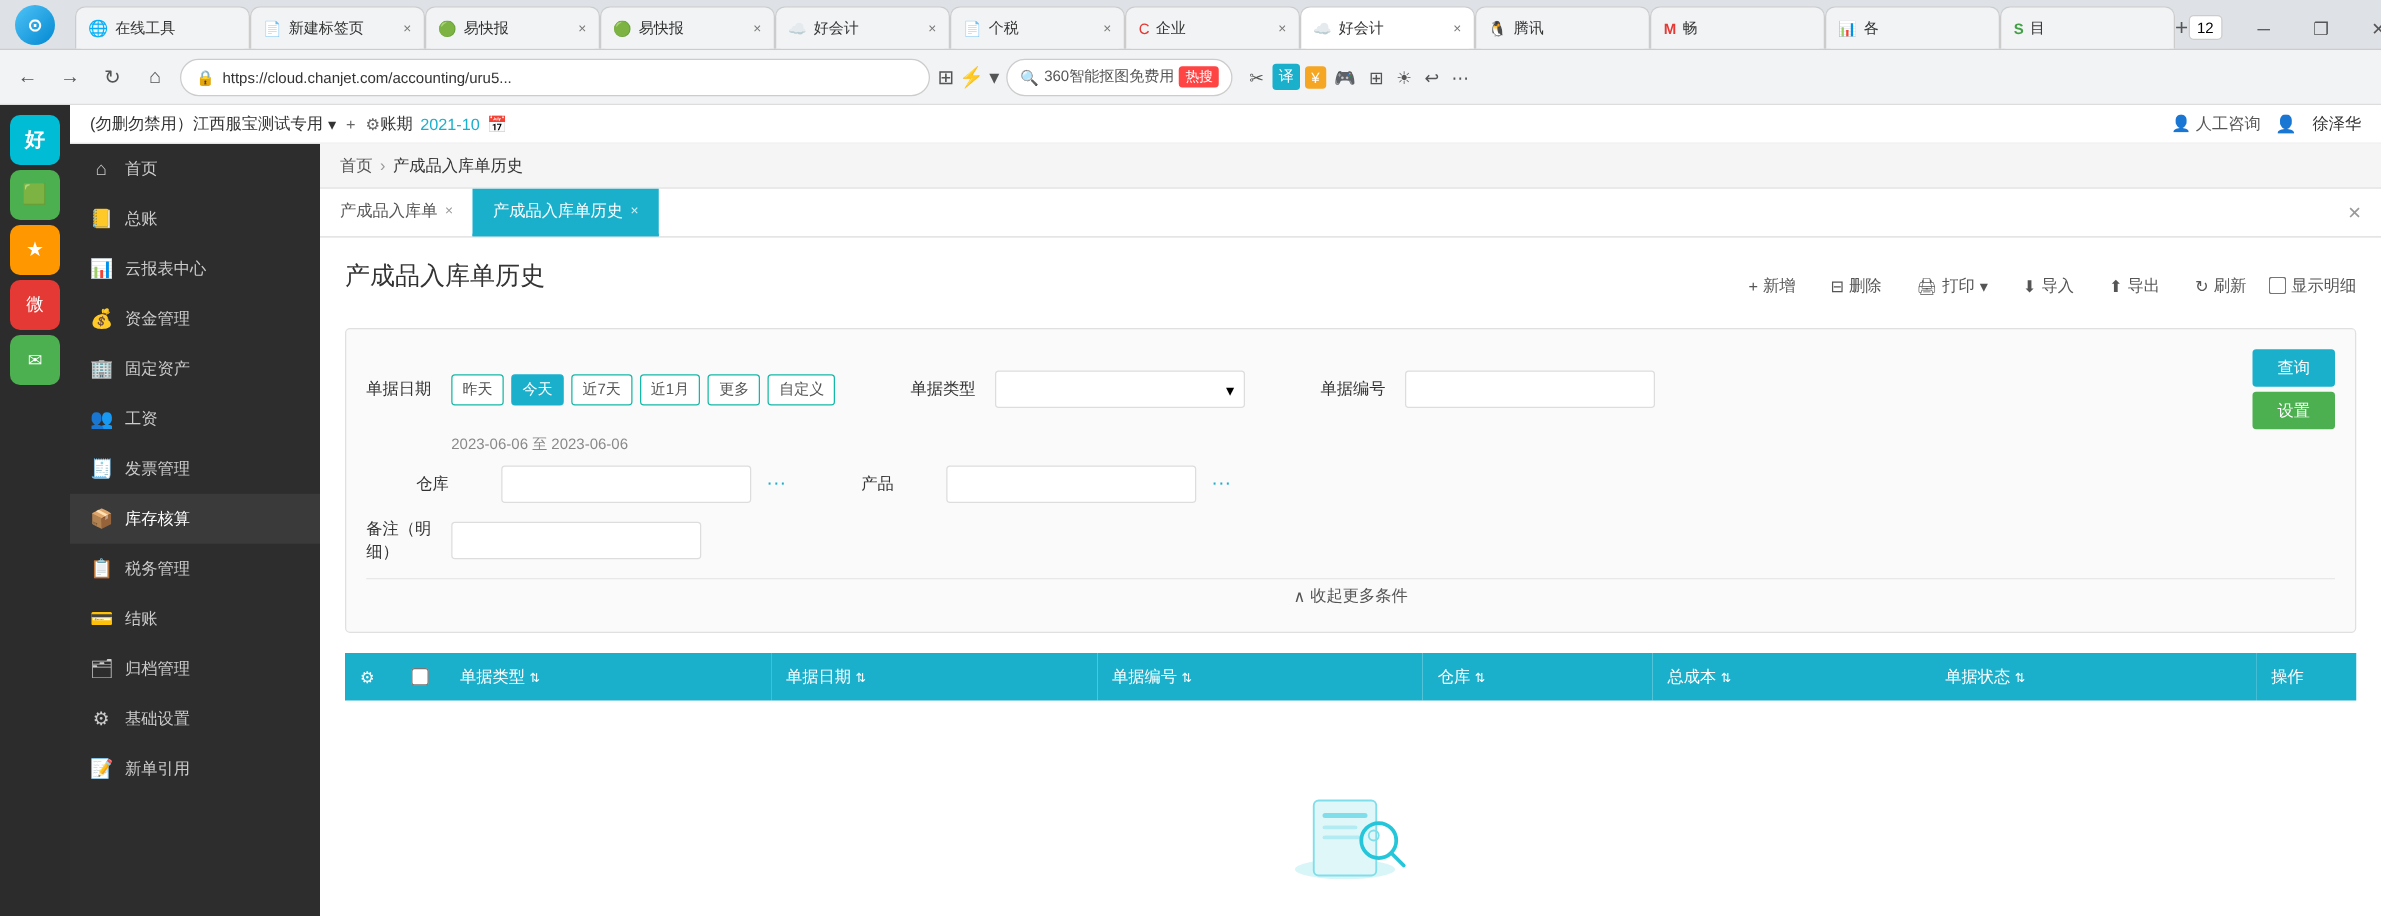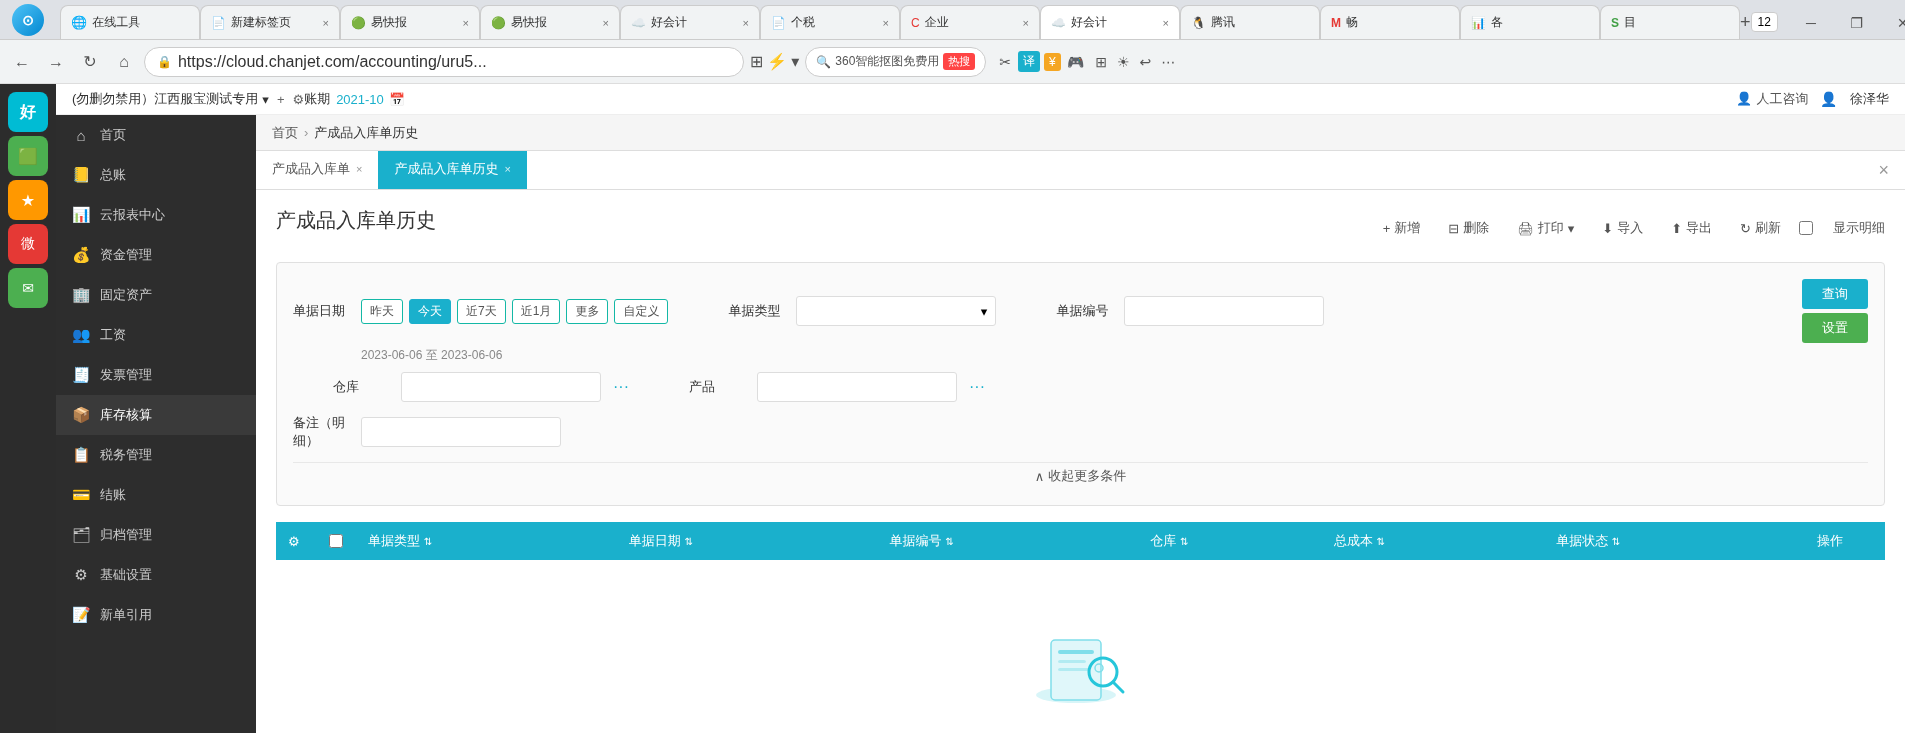--- a/index.html
+++ b/index.html
@@ -17,21 +17,21 @@
     .tab-add { width: 30px; height: 34px; display: flex; align-items: center; justify-content: center; font-size: 18px; color: #555; cursor: pointer; }
     .tab-count { background: #fff; border: 1px solid #ccc; border-radius: 4px; padding: 2px 6px; font-size: 12px; margin-bottom: 3px; }
     .tab-actions { display: flex; align-items: center; gap: 20px; padding-bottom: 3px; margin-left: auto; margin-right: 10px; }
     .tab-action-btn { width: 26px; height: 26px; display: flex; align-items: center; justify-content: center; font-size: 14px; color: #555; cursor: pointer; }
 
     
     .address-bar { height: 44px; background: #f1f3f4; display: flex; align-items: center; padding: 0 8px; gap: 6px; border-bottom: 1px solid #ddd; }
     .nav-btn { width: 28px; height: 28px; display: flex; align-items: center; justify-content: center; font-size: 16px; color: #555; cursor: pointer; border-radius: 50%; }
     .address-input { flex: 1; height: 30px; background: #fff; border: 1px solid #ccc; border-radius: 15px; display: flex; align-items: center; padding: 0 12px; font-size: 12px; color: #333; gap: 6px; max-width: 600px; }
     .address-lock { color: #4caf50; font-size: 12px; }
-    .address-text { color: #333; font-size: 16px; overflow: hidden; text-overflow: ellipsis; white-space: nowrap; }
+    .address-text { color: #333; font-size: 12px; overflow: hidden; text-overflow: ellipsis; white-space: nowrap; }
     .search-box { display: flex; align-items: center; gap: 4px; background: #fff; border: 1px solid #ccc; border-radius: 15px; height: 30px; padding: 0 10px; font-size: 12px; color: #555; }
     .hot-tag { background: #ff4444; color: #fff; font-size: 11px; padding: 1px 5px; border-radius: 3px; }
     .toolbar-icons { display: flex; align-items: center; gap: 4px; margin-left: 4px; }
     .tb-icon { font-size: 14px; color: #555; cursor: pointer; padding: 3px; }
 
     
     .app-layout { display: flex; flex: 1; height: calc(733px - 84px); }
 
     
     .app-sidebar { width: 56px; background: #2c2c2c; display: flex; flex-direction: column; align-items: center; padding: 8px 0; gap: 4px; }
@@ -56,21 +56,21 @@
     .c-tab.active { color: #fff; background: #1ab0cc; border-bottom-color: #1ab0cc; }
     .c-tab .close-btn { font-size: 11px; color: rgba(255,255,255,0.8); }
 
     
     .page-content { flex: 1; padding: 16px 20px; background: #fff; overflow: auto; }
     .page-title { font-size: 20px; color: #333; font-weight: normal; margin-bottom: 16px; }
 
     
     .page-toolbar { display: flex; align-items: center; gap: 8px; margin-bottom: 16px; padding: 8px 0; justify-content: flex-end; }
     .toolbar-btn { display: flex; align-items: center; gap: 4px; padding: 5px 10px; font-size: 13px; color: #555; cursor: pointer; border-radius: 3px; }
-    .show-columns-check { display: flex; align-items: center; gap: 20px; font-size: 13px; color: #555; }
+    .show-columns-check { display: flex; align-items: center; gap: 4px; font-size: 13px; color: #555; }
 
     
     .filter-area { border: 1px solid #e0e0e0; border-radius: 4px; padding: 16px; margin-bottom: 16px; background: #fafafa; }
     .filter-row { display: flex; align-items: center; gap: 20px; margin-bottom: 12px; }
     .filter-label { font-size: 13px; color: #333; width: 60px; flex-shrink: 0; }
     .date-filter { display: flex; align-items: center; gap: 6px; }
     .date-btn { padding: 3px 8px; border: 1px solid #14b8a6; border-radius: 3px; font-size: 12px; cursor: pointer; color: #555; background: #fff; }
     .date-btn.active { background: #1ab0cc; color: #fff; border-color: #1ab0cc; }
     .filter-input { height: 30px; border: 1px solid #ddd; border-radius: 3px; padding: 0 8px; font-size: 13px; width: 200px; background: #fff; }
     .filter-select { height: 30px; border: 1px solid #ddd; border-radius: 3px; padding: 0 8px; font-size: 13px; width: 200px; background: #fff; display: flex; align-items: center; justify-content: space-between; cursor: pointer; }

